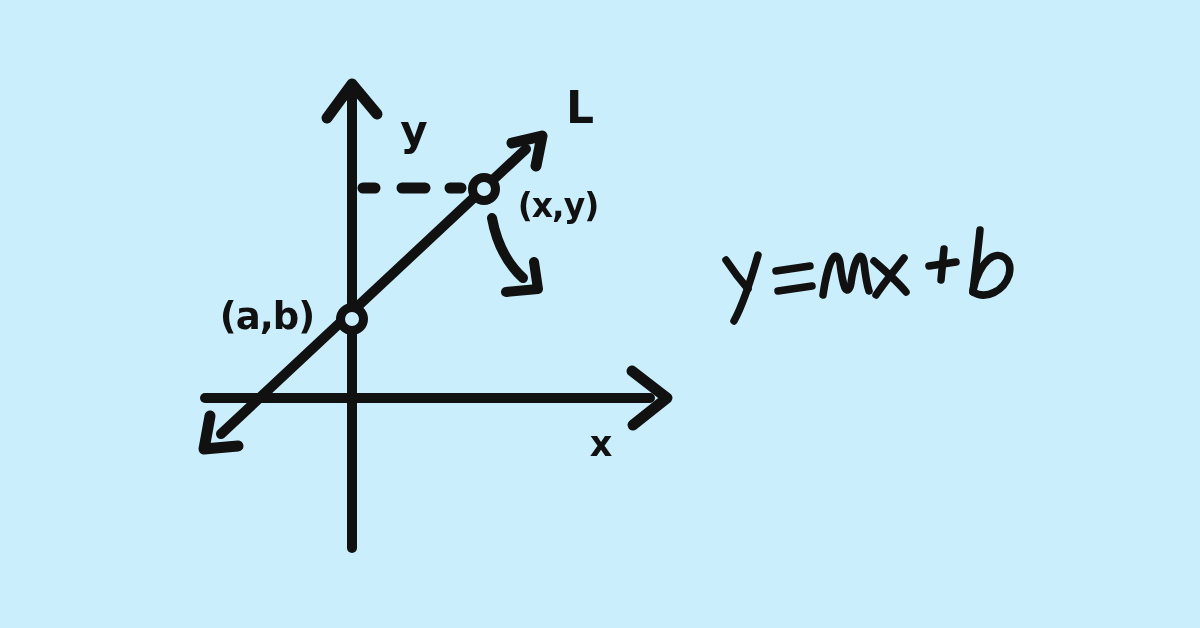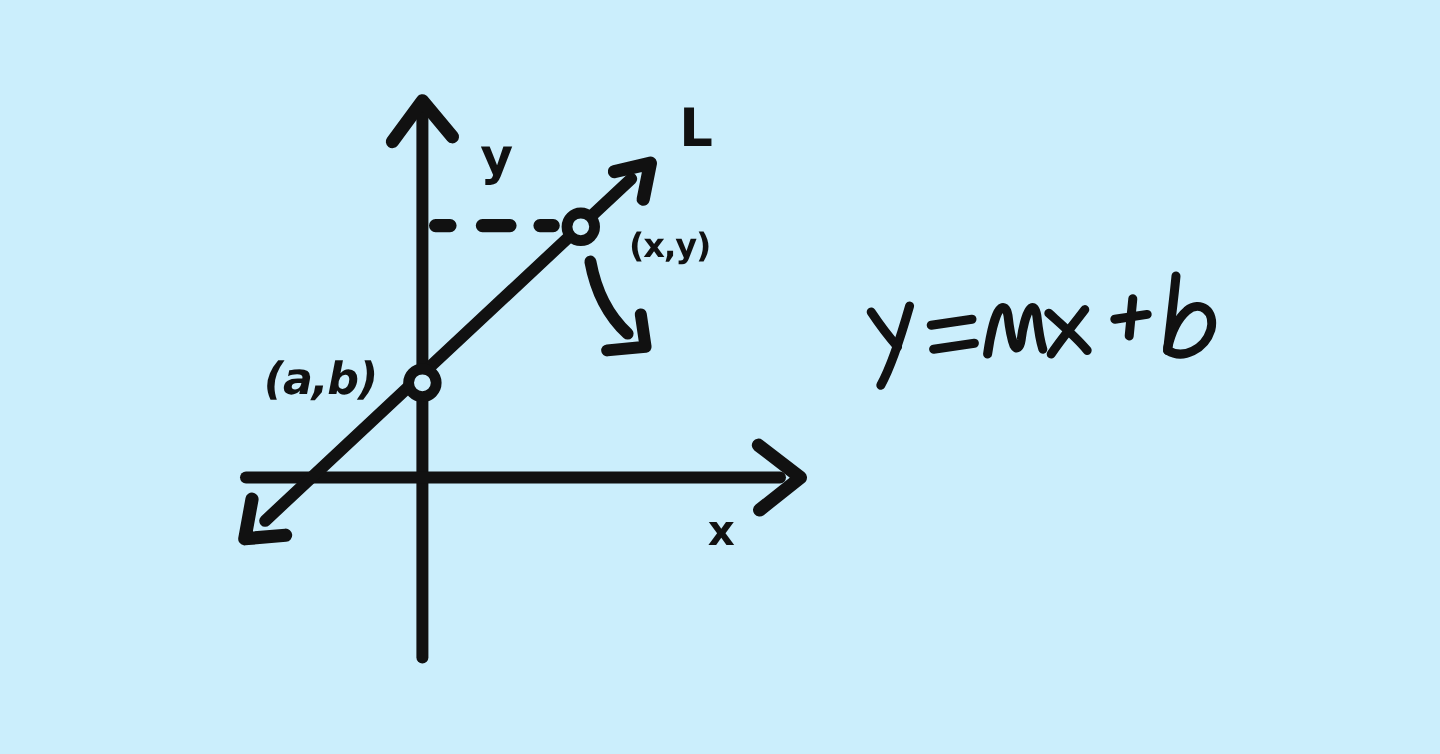--- a/index.html
+++ b/index.html
@@ -32,22 +32,22 @@
   .label{
     position:absolute;
     transform:translate(-50%,-50%);
     color:var(--ink);
     font-weight:700;
     white-space:nowrap;
     line-height:1;
   }
   .lbl-y        {left:414px;top:131px;font-size:42px;}
   .lbl-L        {left:580px;top:108px;font-size:44px;}
-  .lbl-xy       {left:558px;top:205px;font-size:28px;letter-spacing:-1px;text-align:center;}
-  .lbl-ab       {left:267px;top:316px;font-size:37px;letter-spacing:-1px;font-style:italic;}
+  .lbl-xy       {left:558px;top:205px;font-size:33px;letter-spacing:-1px;text-align:center;}
+  .lbl-ab       {left:267px;top:316px;font-size:37px;letter-spacing:-1px;}
   .lbl-intercept{left:527px;top:334px;font-size:44px;letter-spacing:-1.5px;}
   .lbl-x        {left:601px;top:444px;font-size:35px;}
   .sr-only{
     position:absolute;
     width:1px;height:1px;
     overflow:hidden;
     clip:rect(0 0 0 0);
     white-space:nowrap;
   }
 </style>

